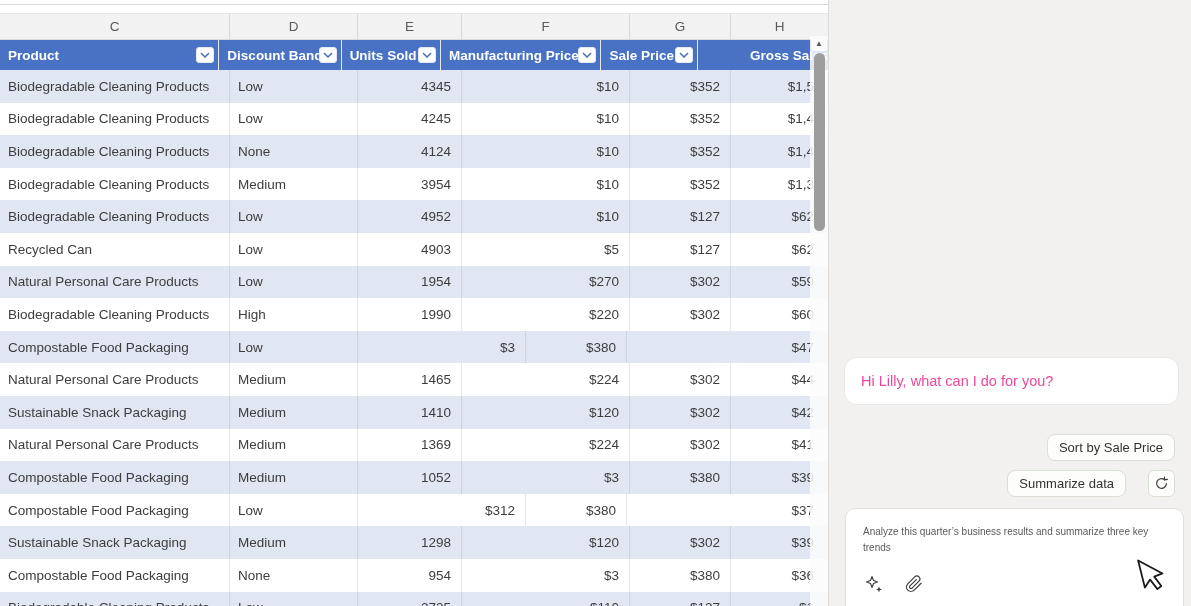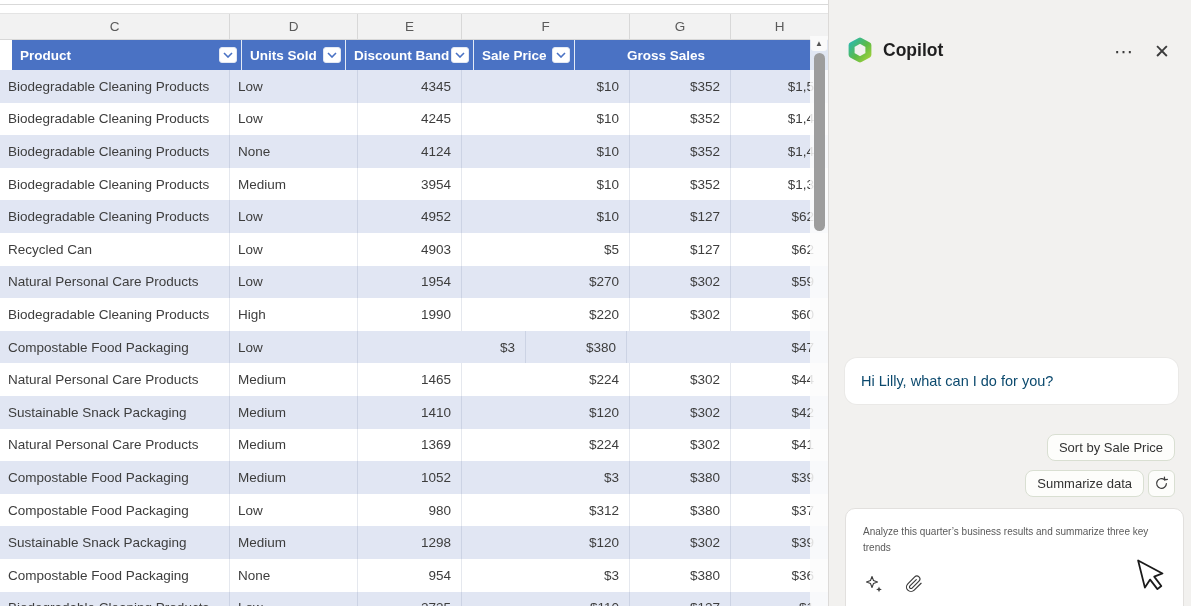--- a/index.html
+++ b/index.html
@@ -8,21 +8,21 @@
 
   
   .sheet { position:absolute; left:0; top:0; width:828px; height:606px; background:#fff; overflow:hidden; }
   .hairline { position:absolute; left:0; top:4px; width:828px; height:1px; background:#d9d9d9; }
 
   .letters { position:absolute; left:0; top:13px; width:828px; height:27px; display:flex;
     background:#f2f2f2; border-bottom:1px solid #d8d8d8; border-top:1px solid #e4e4e4; }
   .letter { display:flex; align-items:center; justify-content:center; font-size:13.5px;
     color:#5a5a5a; border-right:1px solid #d8d8d8; height:100%; }
 
-  .thead { position:absolute; left:12px; top:40px; width:828px; height:30px; display:flex;
+  .thead { position:absolute; left:0; top:40px; width:828px; height:30px; display:flex;
     background:#4a72c4; }
   .hcell { position:relative; display:flex; align-items:center; height:100%;
     border-right:1px solid rgba(255,255,255,0.85); padding-left:8px; }
   .hcell:last-child { border-right:none;margin-left:44px; }
   .hlabel { color:#fff; font-weight:bold; font-size:13.5px; white-space:nowrap; }
   .filter-btn { position:absolute; right:4px; top:50%; transform:translateY(-50%);
     width:18px; height:16px; background:#fff; border-radius:3px; border:1px solid #e3e8f2;
     display:flex; align-items:center; justify-content:center; cursor:pointer; }
 
   .tbody { position:absolute; left:0; top:70px; width:828px; }
@@ -51,27 +51,27 @@
   .panel-header { position:absolute; left:0; top:0; width:100%; height:80px; }
   .logo { position:absolute; left:18px; top:37px; width:26px; height:26px; }
   .panel-title { position:absolute; left:54px; top:40px; font-size:17.5px; font-weight:600; color:#1f1f1f; }
   .icon-btn { position:absolute; top:36px; width:30px; height:30px; display:flex;
     align-items:center; justify-content:center; color:#3b3b3b; cursor:pointer; border-radius:4px; }
   .more-btn { left:280px; font-size:19px; letter-spacing:1px; }
   .close-btn { left:318px; font-size:19px; font-weight:400; }
 
   .bubble { position:absolute; left:16px; top:358px; width:333px; height:46px;
     background:#fff; border-radius:12px; box-shadow:0 0 0 1px rgba(0,0,0,0.03);
-    display:flex; align-items:center; padding:8px 16px; font-size:14.5px; color:#0c4a6e; }
+    display:flex; align-items:center; padding:8px 16px; font-size:14.5px; color:#ec4899; }
 
   .chip { display:inline-flex; align-items:center; height:27px; padding:0 11px;
     background:#fdfdfb; border:1px solid #d9dfd2; border-radius:8px; font-size:13px;
     color:#333; cursor:pointer; white-space:nowrap; }
   .chip-sort { position:absolute; right:16px; top:434px; }
-  .chip-row { position:absolute; right:16px; top:470px; display:flex; gap:4px; align-items:center; }
+  .chip-row { position:absolute; right:16px; top:470px; display:flex; gap:22px; align-items:center; }
   .refresh-btn { width:27px; height:27px; background:#fdfdfb; border:1px solid #d9dfd2;
     border-radius:6px; display:flex; align-items:center; justify-content:center; cursor:pointer; }
 
   .compose { position:absolute; left:16px; top:508px; width:339px; height:130px;
     background:#fff; border:1px solid #e2e0de; border-radius:10px; padding:15px 17px; cursor:text; }
   .compose-text { font-size:10px; color:#5a5a5a; line-height:1.6; }
   .compose-icons { position:absolute; left:17px; top:64px; display:flex; gap:18px; align-items:center; }
   .compose-icon-btn { width:22px; height:22px; display:flex; align-items:center;
     justify-content:center; cursor:pointer; background:none; border:none; }
 
@@ -94,30 +94,38 @@
 
   <div class="thead">
     <div class="hcell col-c">
       <span class="hlabel">Product</span>
       <span class="filter-btn">
         <svg width="10" height="6" viewBox="0 0 10 6">
             <polyline points="1,1 5,5 9,1" fill="none" stroke="#4a72c4" stroke-width="1.6"></polyline>
           </svg>
       </span>
     </div>
+    <div class="hcell col-d">
+      <span class="hlabel">Discount Band</span>
+      <span class="filter-btn">
+        <svg width="10" height="6" viewBox="0 0 10 6">
+            <polyline points="1,1 5,5 9,1" fill="none" stroke="#4a72c4" stroke-width="1.6"></polyline>
+          </svg>
+      </span>
+    </div>
     <div class="hcell col-e">
       <span class="hlabel">Units Sold</span>
       <span class="filter-btn">
         <svg width="10" height="6" viewBox="0 0 10 6">
             <polyline points="1,1 5,5 9,1" fill="none" stroke="#4a72c4" stroke-width="1.6"></polyline>
           </svg>
       </span>
     </div>
-    <div class="hcell col-d">
-      <span class="hlabel">Discount Band</span>
+    <div class="hcell col-f">
+      <span class="hlabel">Manufacturing Price</span>
       <span class="filter-btn">
         <svg width="10" height="6" viewBox="0 0 10 6">
             <polyline points="1,1 5,5 9,1" fill="none" stroke="#4a72c4" stroke-width="1.6"></polyline>
           </svg>
       </span>
     </div>
     <div class="hcell col-g">
       <span class="hlabel">Sale Price</span>
       <span class="filter-btn">
         <svg width="10" height="6" viewBox="0 0 10 6">
@@ -230,21 +238,20 @@
         <div class="cell col-c cell-left">Compostable Food Packaging</div>
         <div class="cell col-d cell-left">Medium</div>
         <div class="cell col-e cell-right">1052</div>
         <div class="cell col-f cell-right">$3</div>
         <div class="cell col-g cell-right">$380</div>
         <div class="cell col-h cell-right gross">$39</div>
       </div>
       <div class="trow">
         <div class="cell col-c cell-left">Compostable Food Packaging</div>
         <div class="cell col-d cell-left">Low</div>
-        <div class="cell col-e cell-right">980</div>
         <div class="cell col-f cell-right">$312</div>
         <div class="cell col-g cell-right">$380</div>
         <div class="cell col-h cell-right gross">$37</div>
       </div>
       <div class="trow band">
         <div class="cell col-c cell-left">Sustainable Snack Packaging</div>
         <div class="cell col-d cell-left">Medium</div>
         <div class="cell col-e cell-right">1298</div>
         <div class="cell col-f cell-right">$120</div>
         <div class="cell col-g cell-right">$302</div>
@@ -267,39 +274,20 @@
         <div class="cell col-h cell-right gross">$1</div>
       </div>
     </div>
 
   <div class="scroll-gutter"></div>
   <div class="scroll-up">▲</div>
   <div class="scroll-thumb"></div>
 </div>
 
 <div class="panel">
-  <div class="panel-header">
-    <svg class="logo" viewBox="0 0 26 26">
-      <defs>
-        <linearGradient id="cg" x1="0" y1="0" x2="1" y2="1">
-          <stop offset="0" stop-color="#2fb9a9"></stop>
-          <stop offset="0.55" stop-color="#5bba47"></stop>
-          <stop offset="1" stop-color="#9ccf3b"></stop>
-        </linearGradient>
-      </defs>
-      <polygon points="13,3.5 21.4,8.2 21.4,17.8 13,22.5 4.6,17.8 4.6,8.2" fill="none" stroke="url(#cg)" stroke-width="6" stroke-linejoin="round"></polygon>
-    </svg>
-    <div class="panel-title">Copilot</div>
-    <div class="icon-btn more-btn">
-      <span>⋯</span>
-    </div>
-    <div class="icon-btn close-btn">
-      <span>✕</span>
-    </div>
-  </div>
 
   <div class="bubble">
     <span>Hi Lilly, what can I do for you?</span>
   </div>
 
   <div class="chip chip-sort">Sort by Sale Price</div>
 
   <div class="chip-row">
     <div class="chip">Summarize data</div>
     <div class="refresh-btn">

